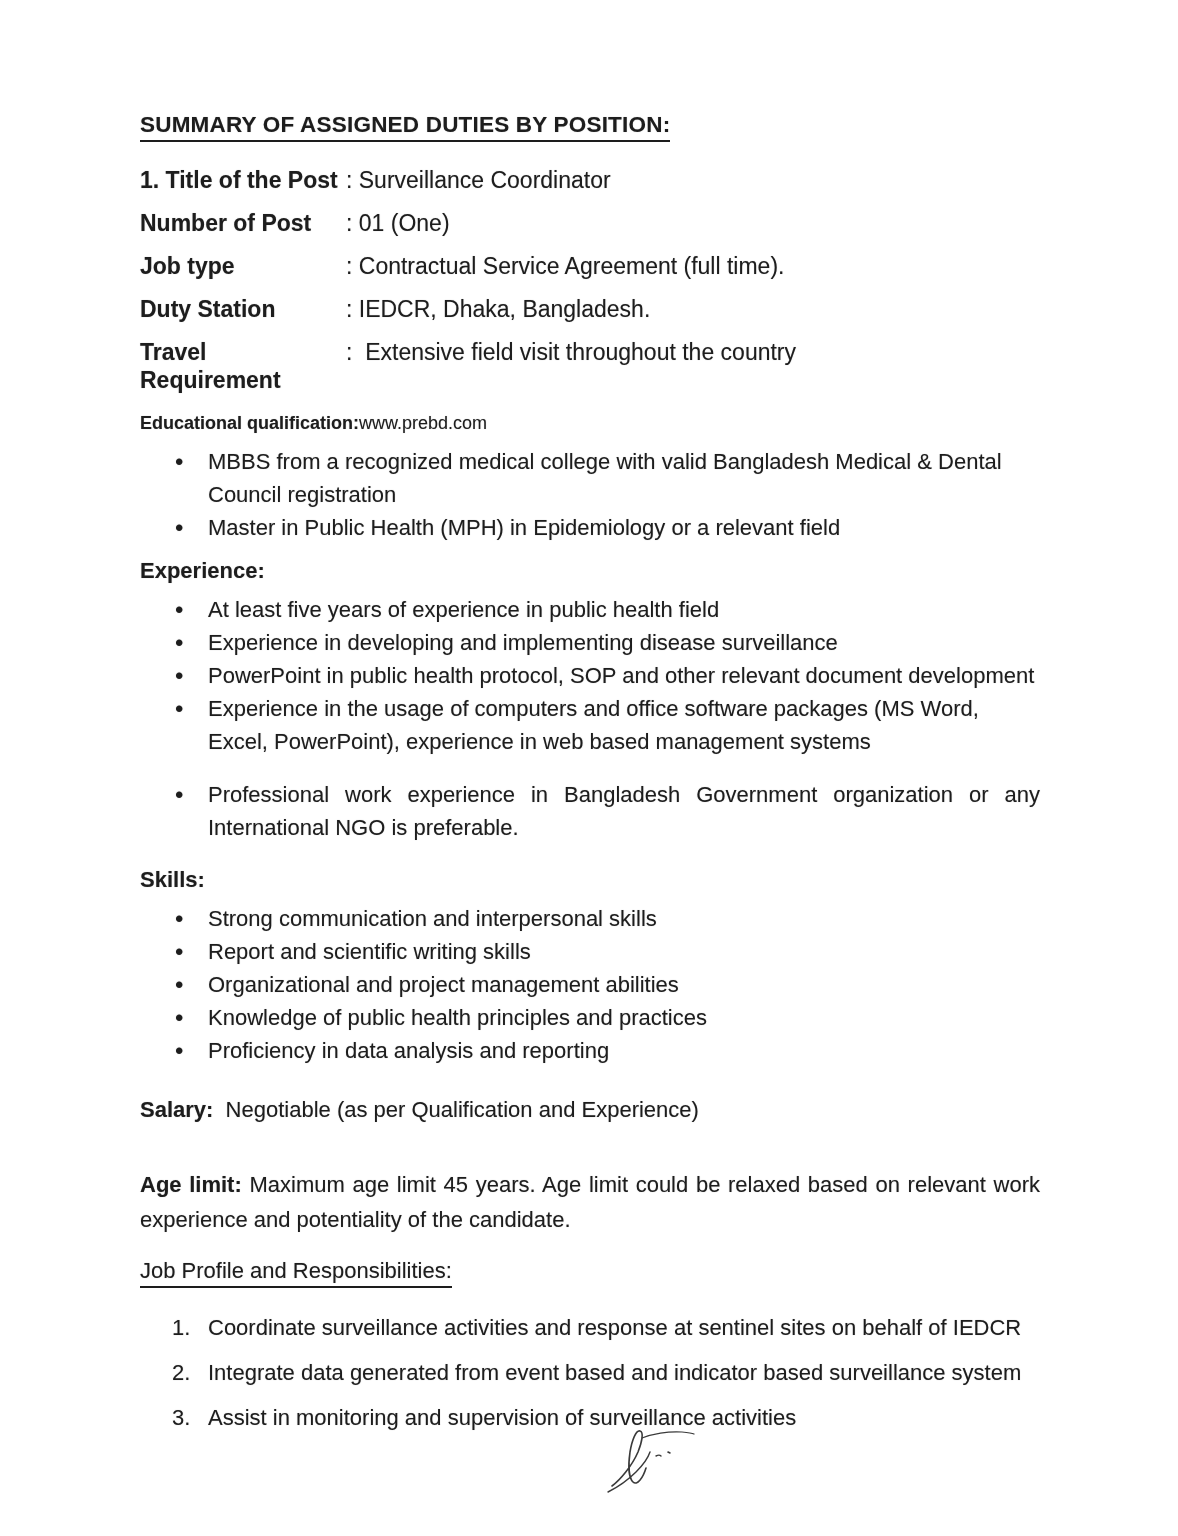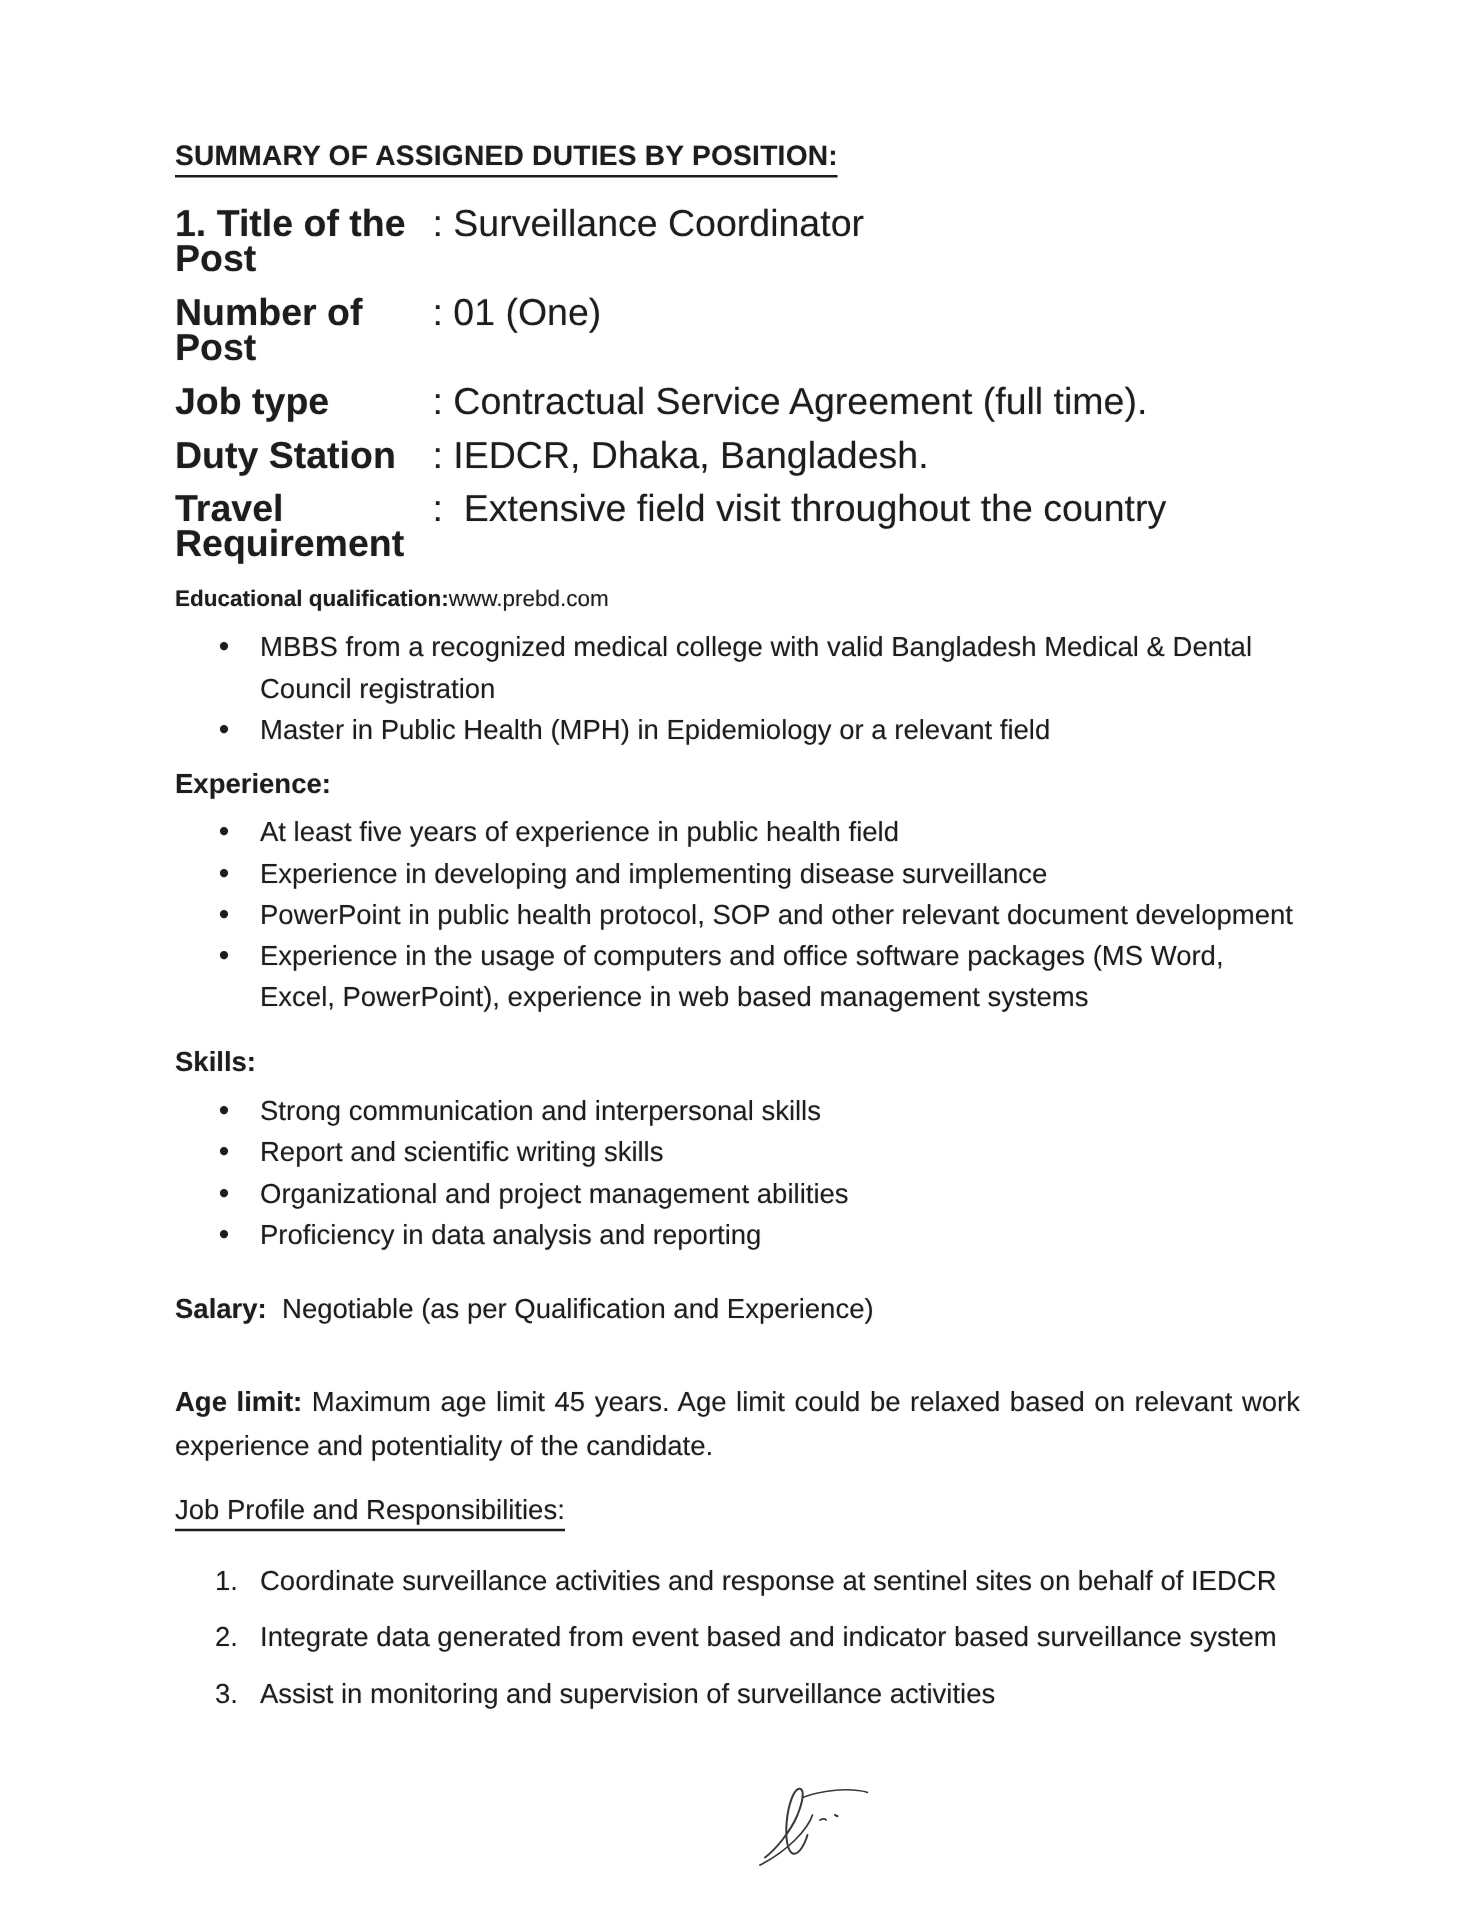--- a/index.html
+++ b/index.html
@@ -27,21 +27,21 @@
     display: inline-block;
     border-bottom: 2.5px solid #1d1d1d;
     padding-bottom: 2px;
     line-height: 26px;
   }
   .details { margin-top: 24px; }
   .detail-row {
     display: flex;
     line-height: 28px;
     margin-bottom: 15px;
-    font-size: 30px;
+    font-size: 23px;
   }
   .detail-row .label {
     font-weight: bold;
     width: 206px;
     flex: 0 0 206px;
   }
   .detail-row .value { white-space: pre; }
 
   .edu-heading {
     font-size: 18px;
@@ -165,28 +165,30 @@
     <li>Master in Public Health (MPH) in Epidemiology or a relevant field</li>
   </ul>
 
   <div class="section-heading exp-heading">Experience:</div>
 
   <ul class="bullets exp-list">
     <li>At least five years of experience in public health field</li>
     <li>Experience in developing and implementing disease surveillance</li>
     <li>PowerPoint in public health protocol, SOP and other relevant document development</li>
     <li>Experience in the usage of computers and office software packages (MS Word, Excel, PowerPoint), experience in web based management systems</li>
+    <li class="spaced">Professional work experience in Bangladesh Government organization or any International NGO is preferable.</li>
   </ul>
 
   <div class="section-heading skills-heading">Skills:</div>
 
   <ul class="bullets skills-list">
     <li>Strong communication and interpersonal skills</li>
     <li>Report and scientific writing skills</li>
     <li>Organizational and project management abilities</li>
+    <li>Knowledge of public health principles and practices</li>
     <li>Proficiency in data analysis and reporting</li>
   </ul>
 
   <div class="salary-line">
     <span class="bold">Salary:</span><span class="value" style="white-space:pre;">  Negotiable (as per Qualification and Experience)</span>
   </div>
 
   <div class="age-para">
     <span class="bold">Age limit:</span><span> Maximum age limit 45 years.  Age limit could be relaxed based on relevant work experience and potentiality of the candidate.</span>
   </div>

